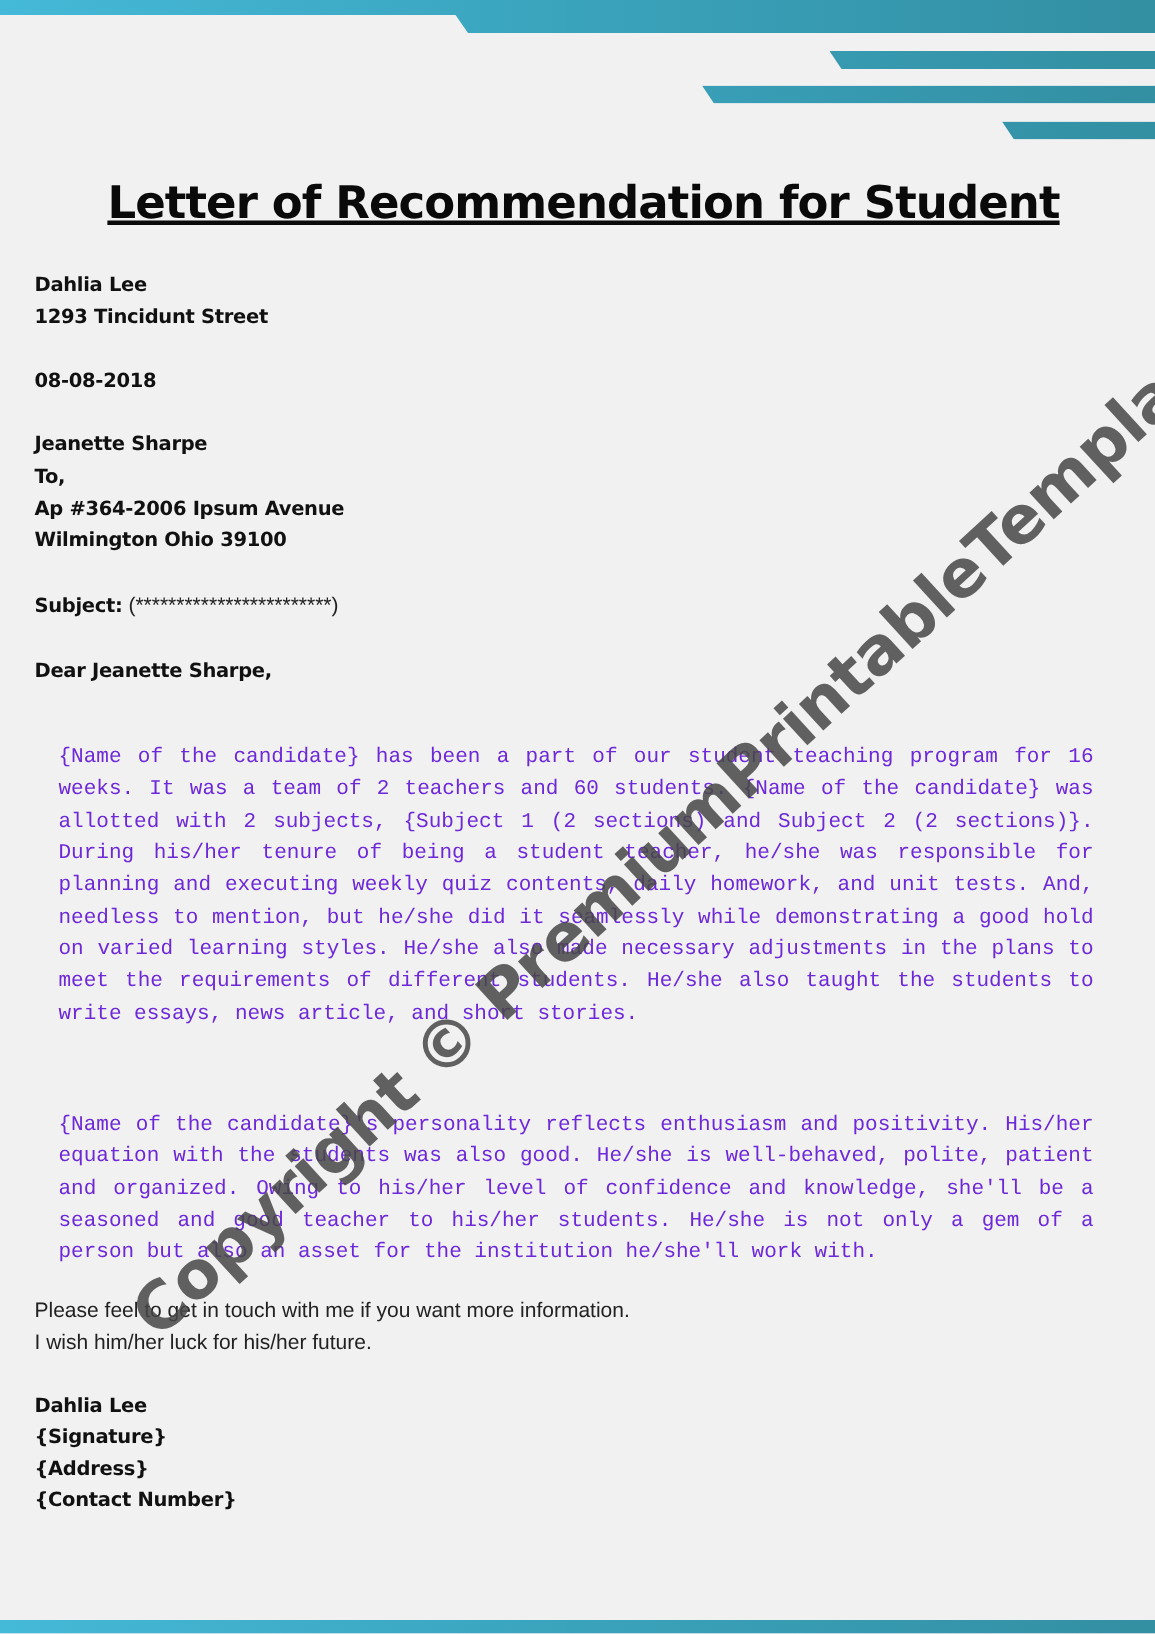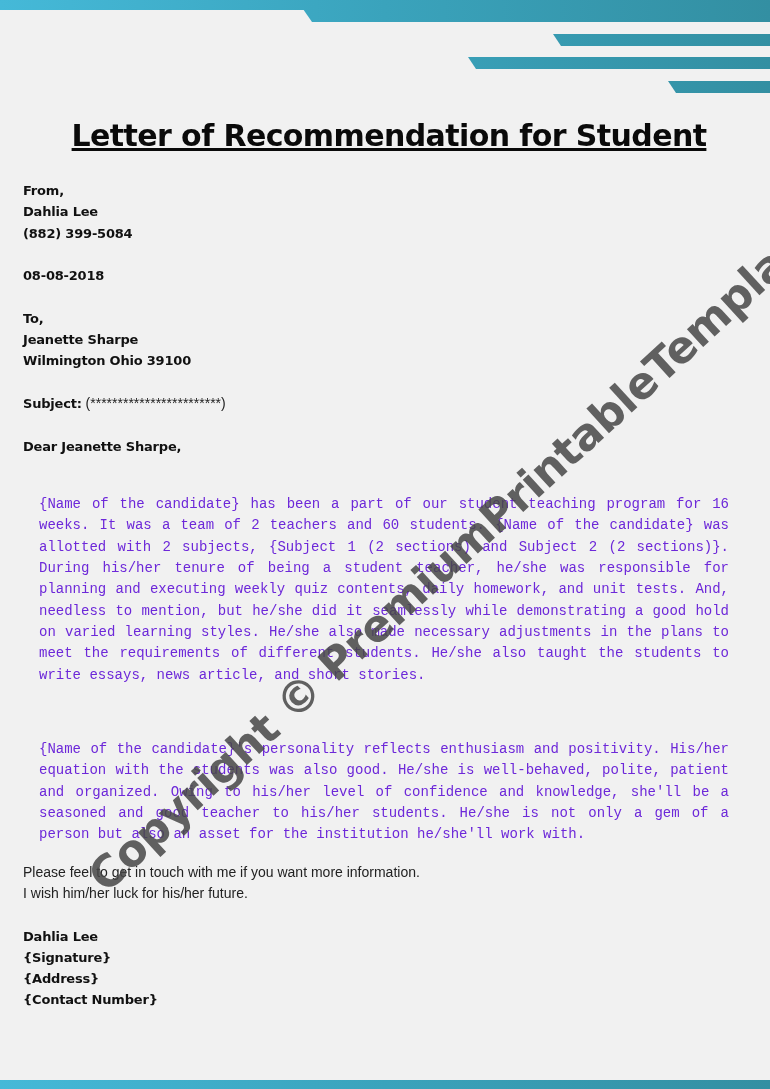--- a/index.html
+++ b/index.html
@@ -44,30 +44,30 @@
 <div class="band top-thin"></div>
 <div class="band top-thick"></div>
 <div class="band bar1"></div>
 <div class="band bar2"></div>
 <div class="band bar3"></div>
 
 <h1 class="title" style="margin:4px;text-decoration:underline;">Letter of Recommendation for Student</h1>
 
 <div class="content">
   <div>
-    <div class="b">From,</div>
     <div class="b">Dahlia Lee</div>
-    <div class="b">(882) 399-5084</div>
+    <div class="b">1293 Tincidunt Street</div>
   </div>
   <div class="gap"></div>
   <div class="b">08-08-2018</div>
   <div class="gap"></div>
   <div>
+    <div class="b">Jeanette Sharpe</div>
     <div class="b">To,</div>
-    <div class="b">Jeanette Sharpe</div>
+    <div class="b">Ap #364-2006 Ipsum Avenue</div>
     <div class="b">Wilmington Ohio 39100</div>
   </div>
   <div class="gap"></div>
   <div>
     <span class="b">Subject:</span><span class="line"> (************************)</span>
   </div>
   <div class="gap"></div>
   <div class="b">Dear Jeanette Sharpe,</div>
   <div class="gap"></div>
   <p class="para">{Name of the candidate} has been a part of our student teaching program for 16 weeks. It was a team of 2 teachers and 60 students. {Name of the candidate} was allotted with 2 subjects, {Subject 1 (2 sections) and Subject 2 (2 sections)}. During his/her tenure of being a student teacher, he/she was responsible for planning and executing weekly quiz contents, daily homework, and unit tests. And, needless to mention, but he/she did it seamlessly while demonstrating a good hold on varied learning styles. He/she also made necessary adjustments in the plans to meet the requirements of different students.  He/she also taught the students to write essays, news article, and short stories.</p>

